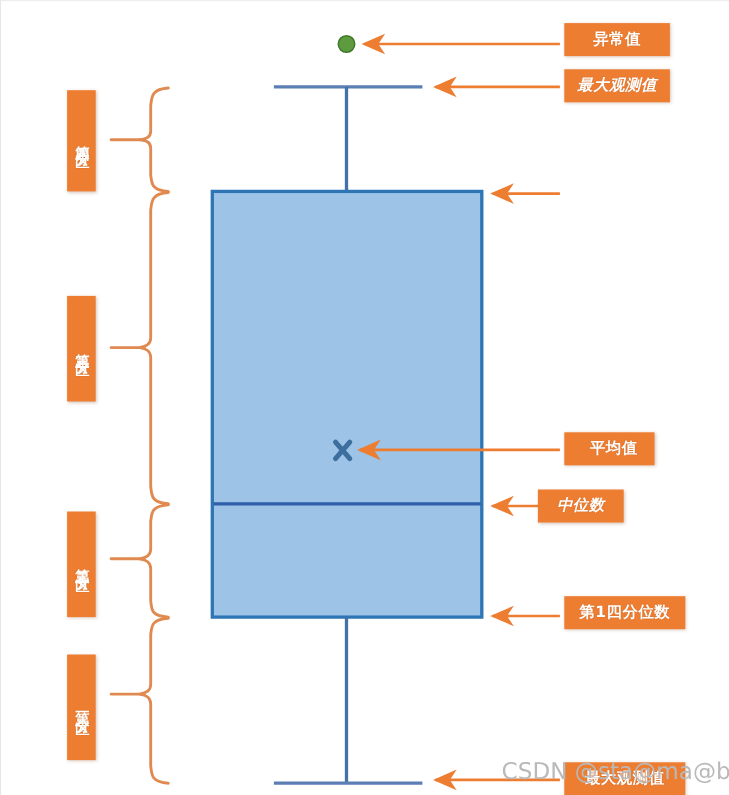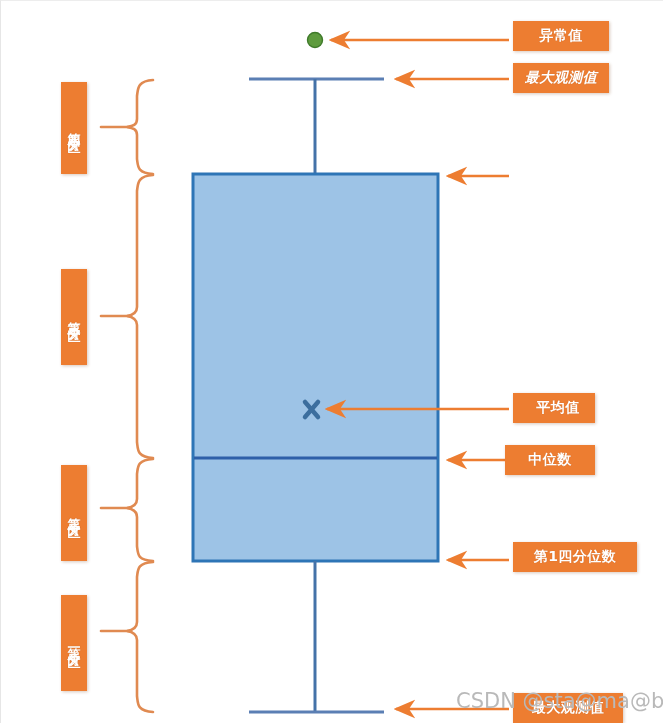--- a/index.html
+++ b/index.html
@@ -138,21 +138,21 @@
 
   <div class="chip v" style="left:60px;top:594px;height:96px;">第一分区</div>
 
   <div class="chip h" style="left:512px;top:20px;width:96px;font-family:Liberation Mono, monospace;">异常值</div>
 
   <div class="chip h" style="left:512px;top:62px;width:96px;font-style:italic;">最大观测值</div>
 
 
   <div class="chip h" style="left:512px;top:392px;width:82px;padding-left:16px;">平均值</div>
 
-  <div class="chip h" style="left:504px;top:444px;width:90px;">中位数</div>
+  <div class="chip h" style="left:488px;top:444px;width:78px;font-style:italic;">中位数</div>
 
-  <div class="chip h" style="left:512px;top:541px;width:124px;">第1四分位数</div>
+  <div class="chip h" style="left:512px;top:541px;width:110px;">第1四分位数</div>
 
   <div class="chip h" style="left:512px;top:692px;width:110px;">最大观测值</div>
 
   <div id="watermark">CSDN @sta@ma@brain</div>
 
 </div>
 
 </body></html>

